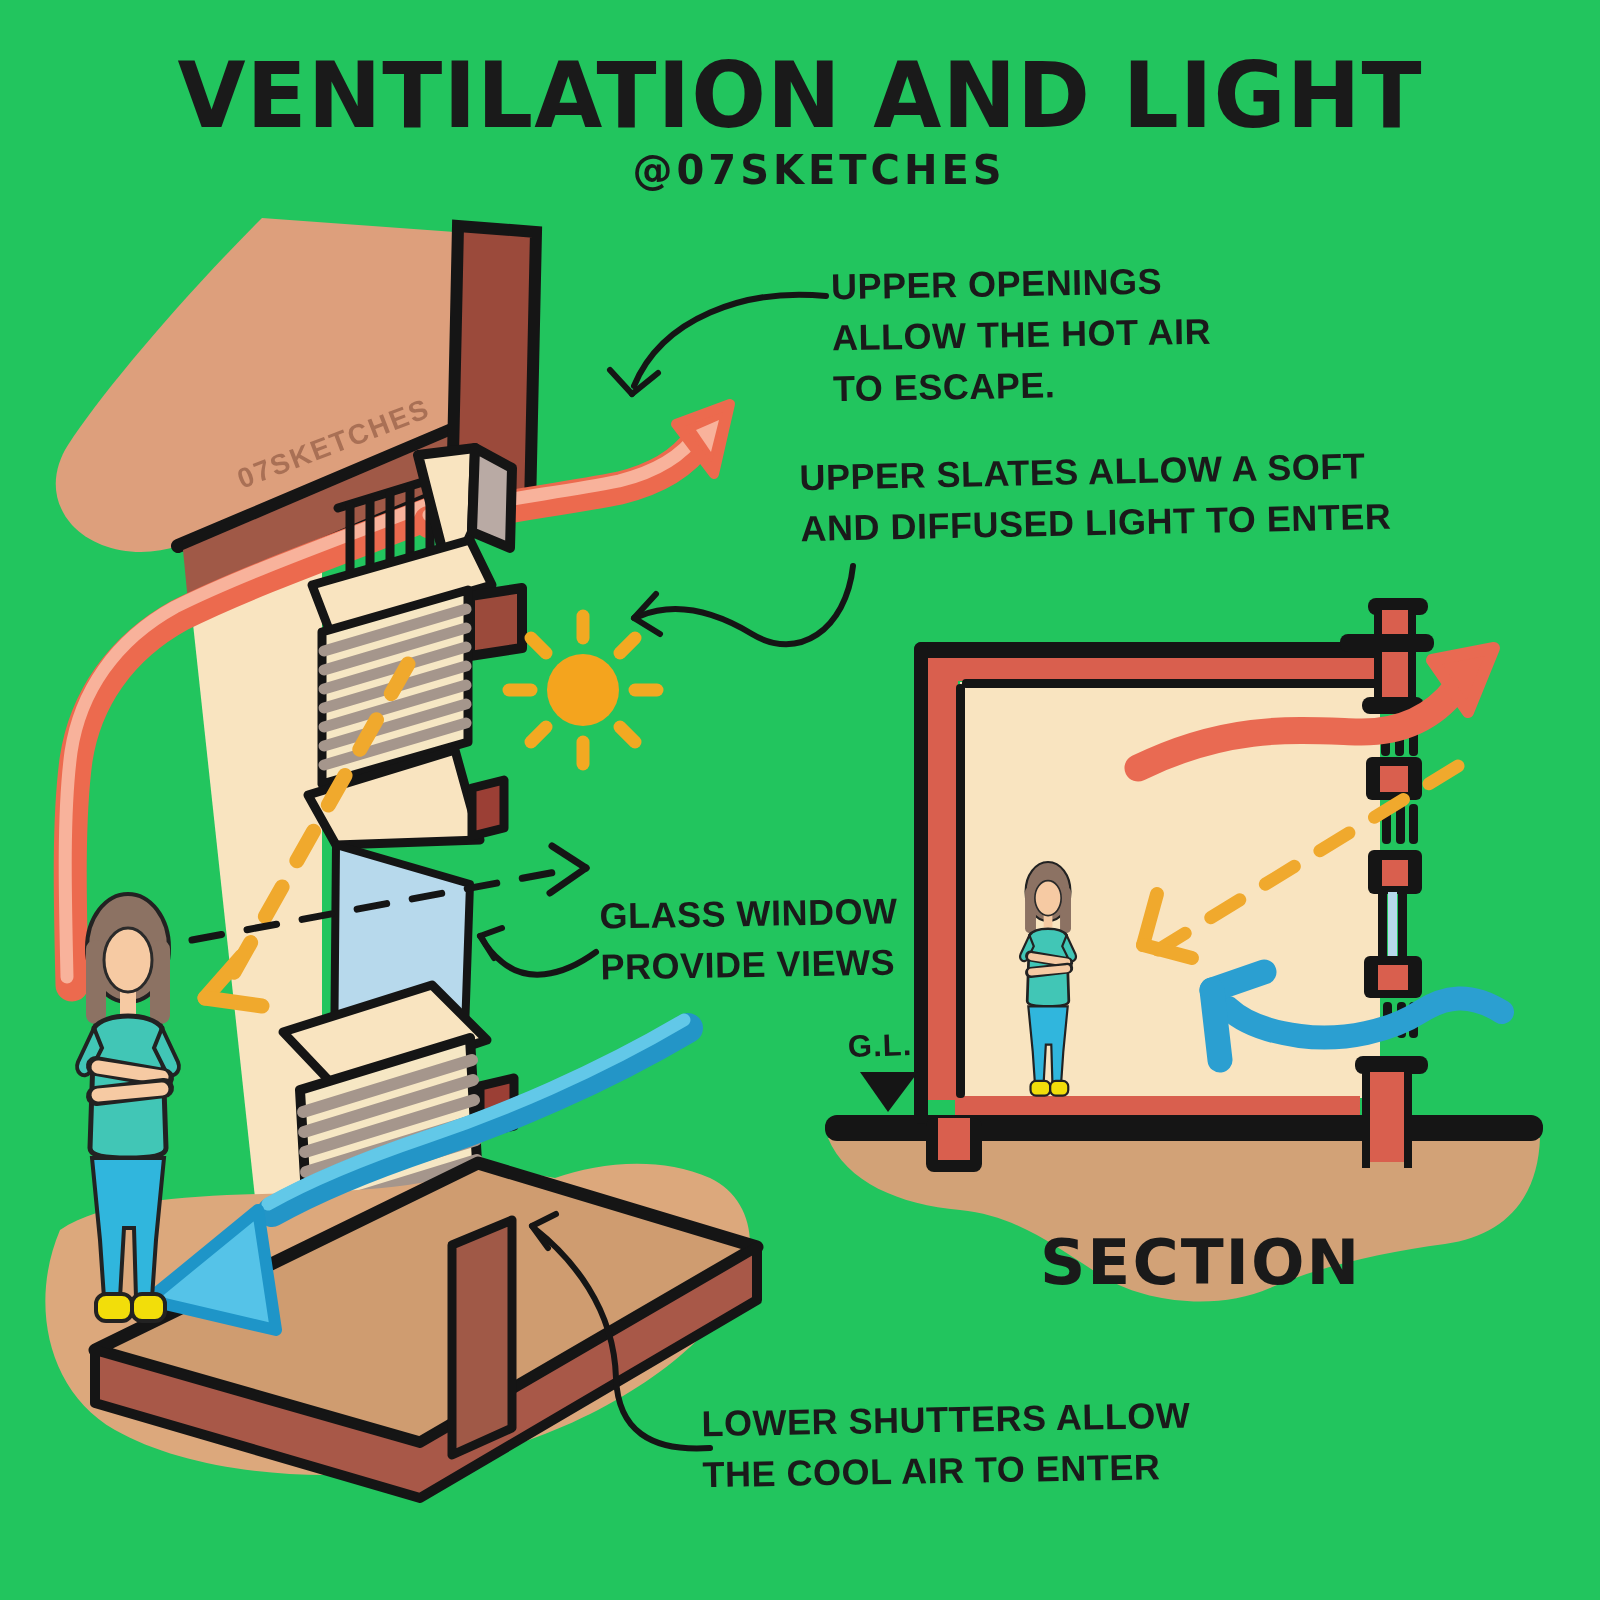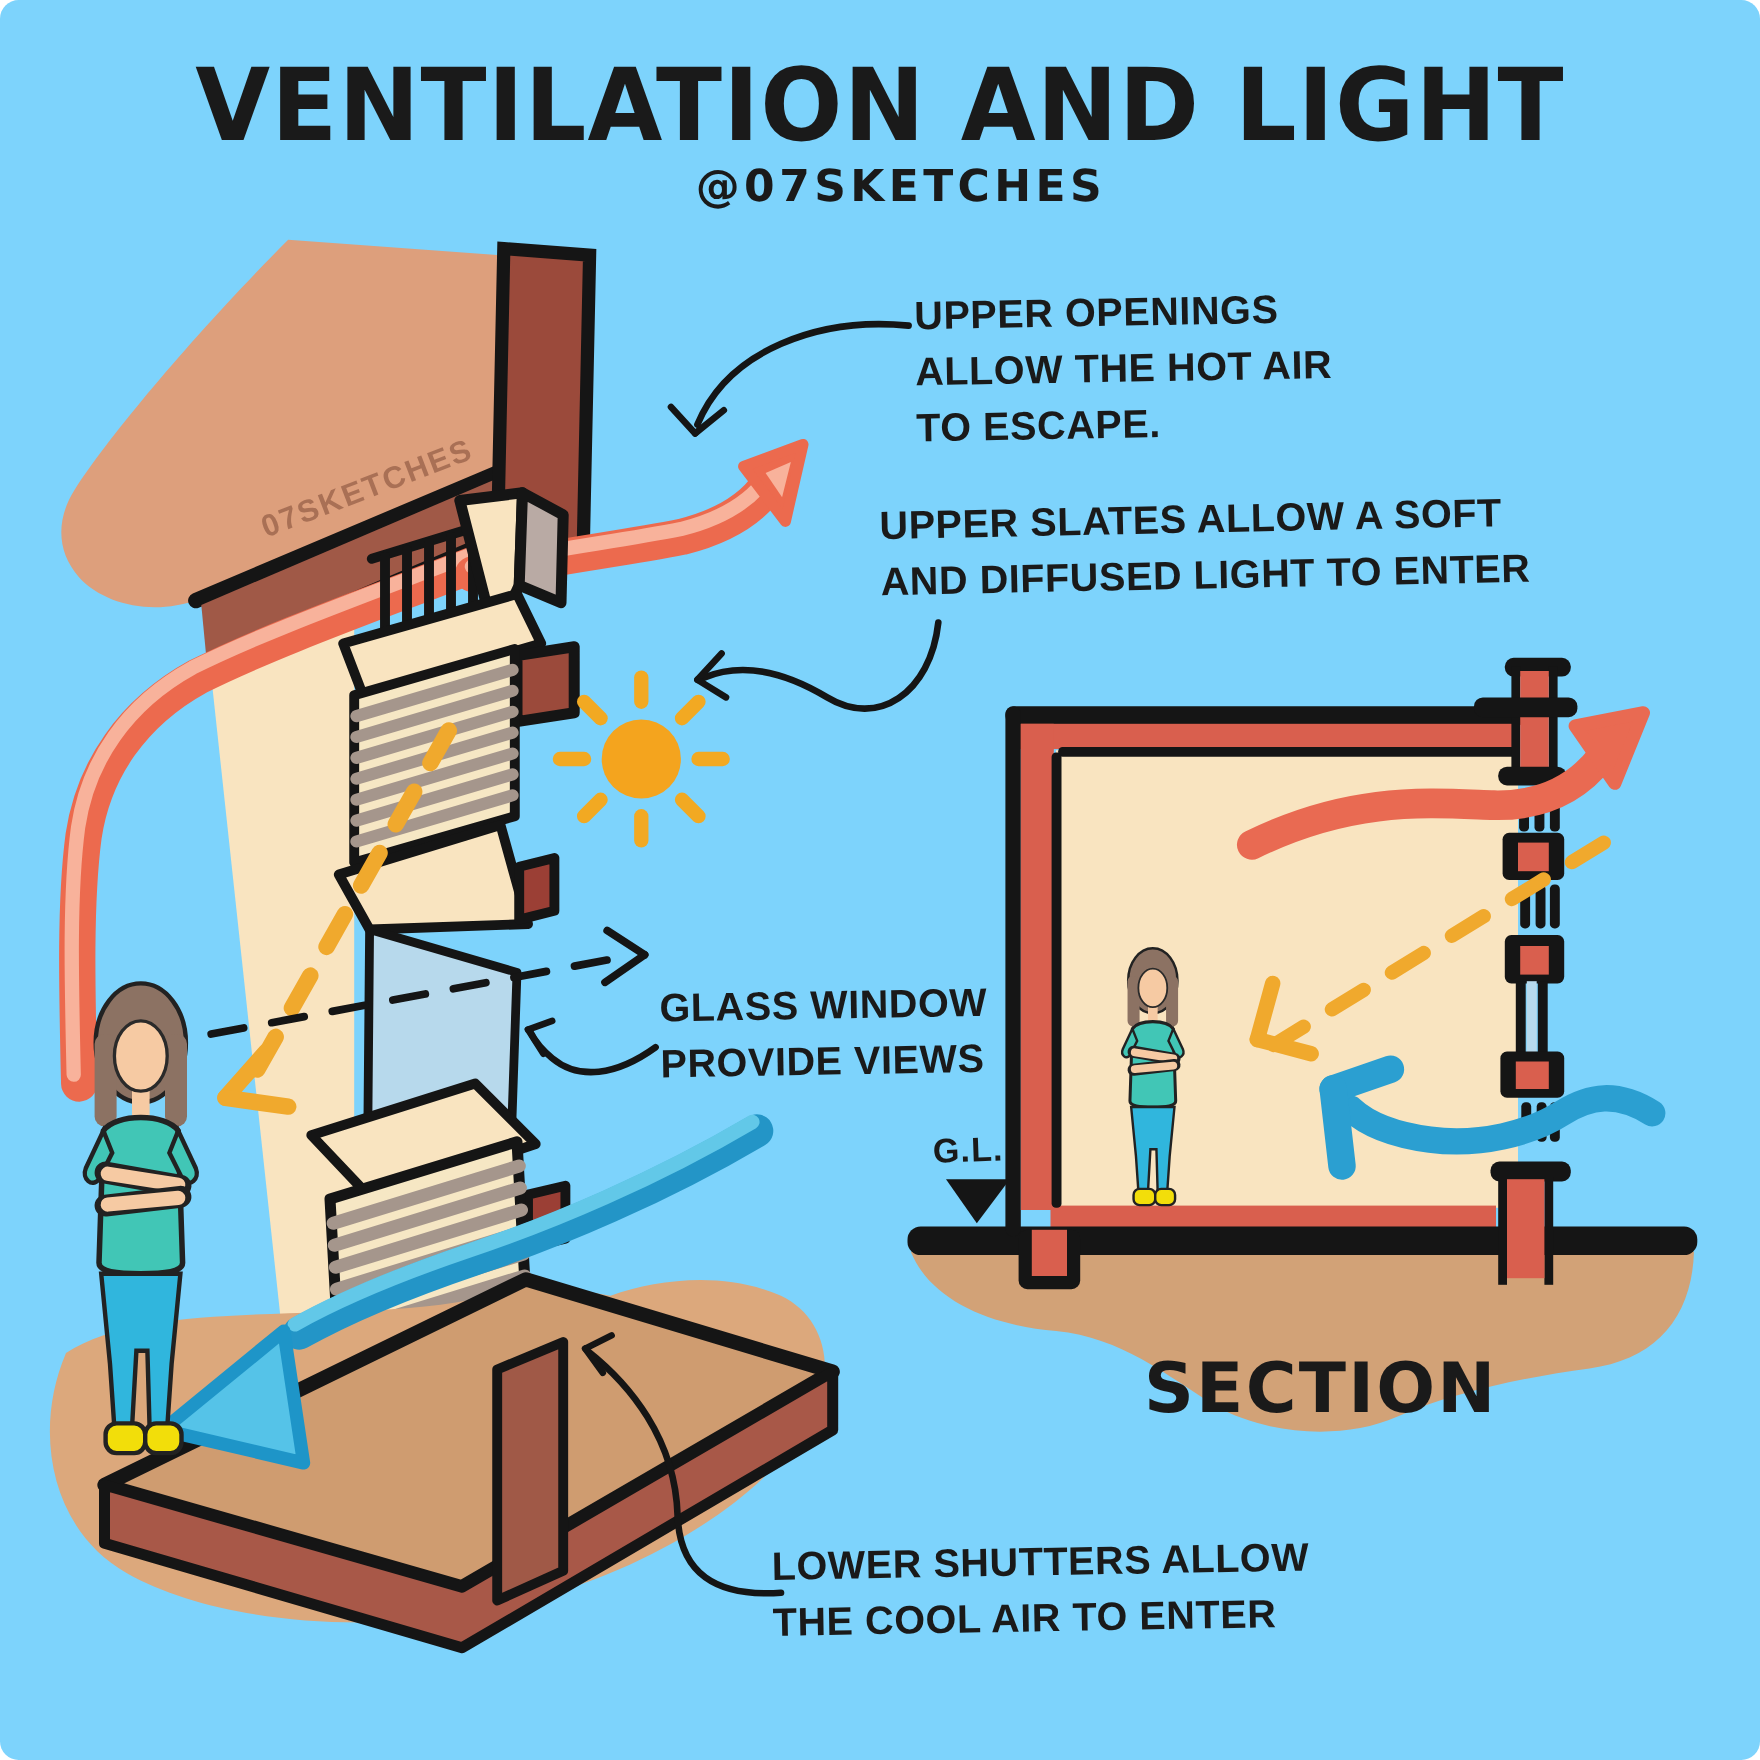--- a/index.html
+++ b/index.html
@@ -1,17 +1,17 @@
 <!DOCTYPE html>
 <html><head>
 <meta charset="utf-8">
 <style>
   html,body{margin:0;padding:0;background:#fff;}
-  #canvas{position:relative;width:1600px;height:1600px;background:#7dd3fc;overflow:hidden;
-          font-family:"Liberation Sans", sans-serif;color:#1a1a1a;border-radius:17px;}
+  #canvas{position:relative;width:1600px;height:1600px;background:#22c55e;overflow:hidden;
+          font-family:"Liberation Sans", sans-serif;color:#1a1a1a;}
   svg{position:absolute;left:0;top:0;}
   .txt{position:absolute;font-weight:bold;line-height:1.42;white-space:nowrap;}
   .title{width:1600px;text-align:center;top:34px;left:0;font-size:88px;letter-spacing:1px;
          font-family:"DejaVu Sans", sans-serif;font-weight:800;transform:scaleY(1.04);}
   .handle{width:1600px;text-align:center;top:142px;left:0;font-size:40px;letter-spacing:4px;
           font-family:"DejaVu Sans", sans-serif;margin-left:19px;}
   .ann{font-size:36px;letter-spacing:.5px;}
   .ann1{left:832px;top:258px;transform:rotate(-1deg);}
   .ann2{left:800px;top:446px;transform:rotate(-1.2deg);}
   .ann3{left:600px;top:888px;transform:rotate(-1deg);}

